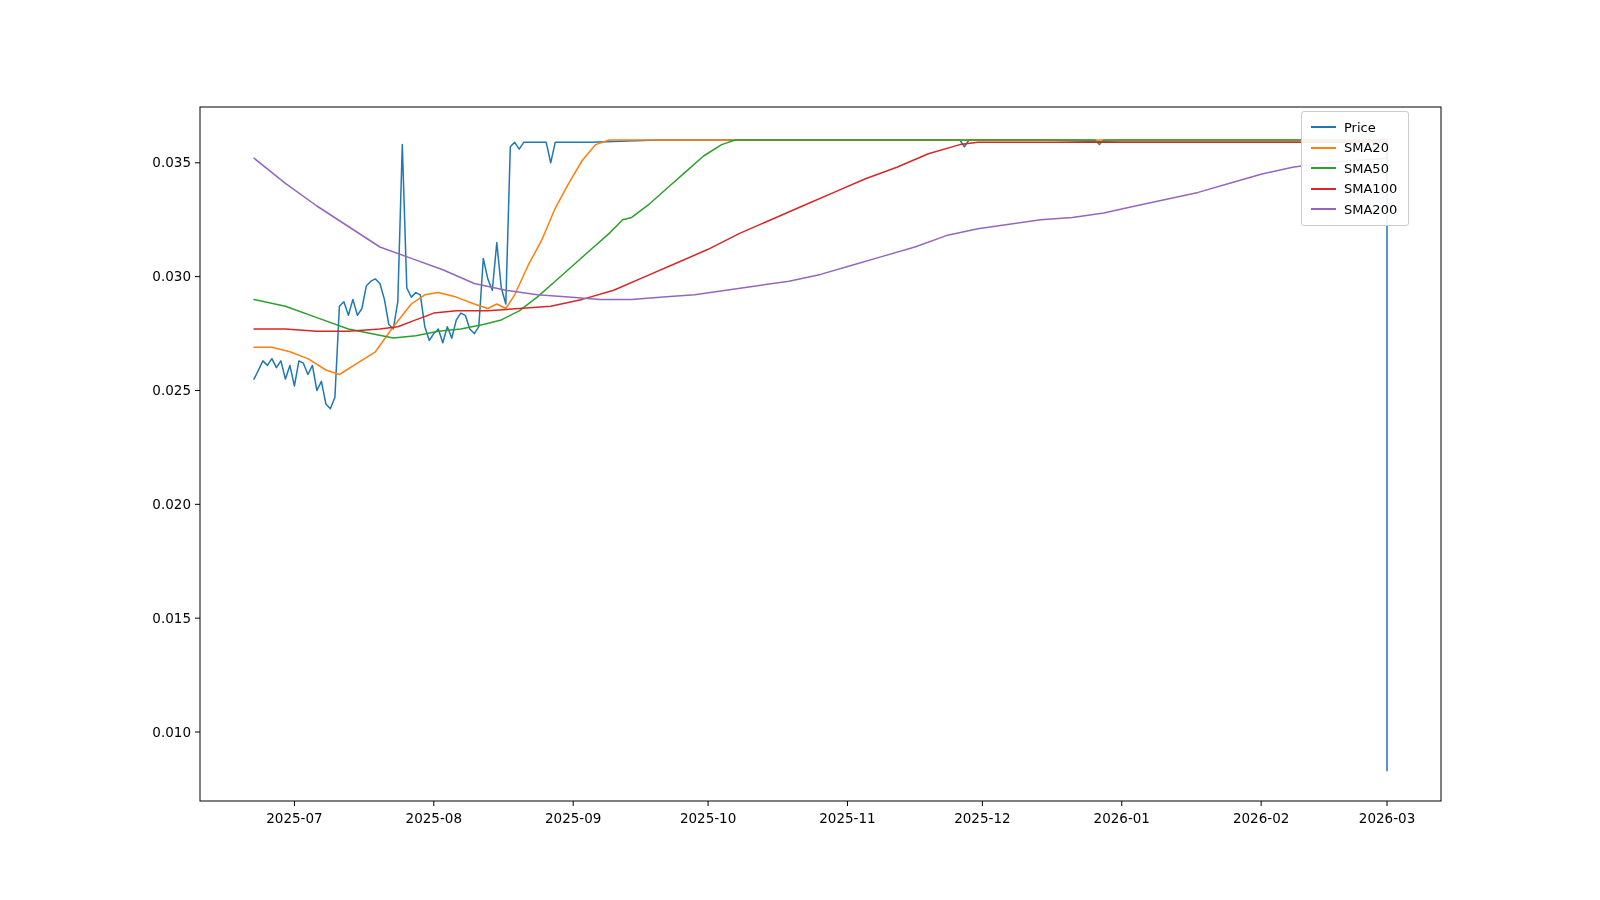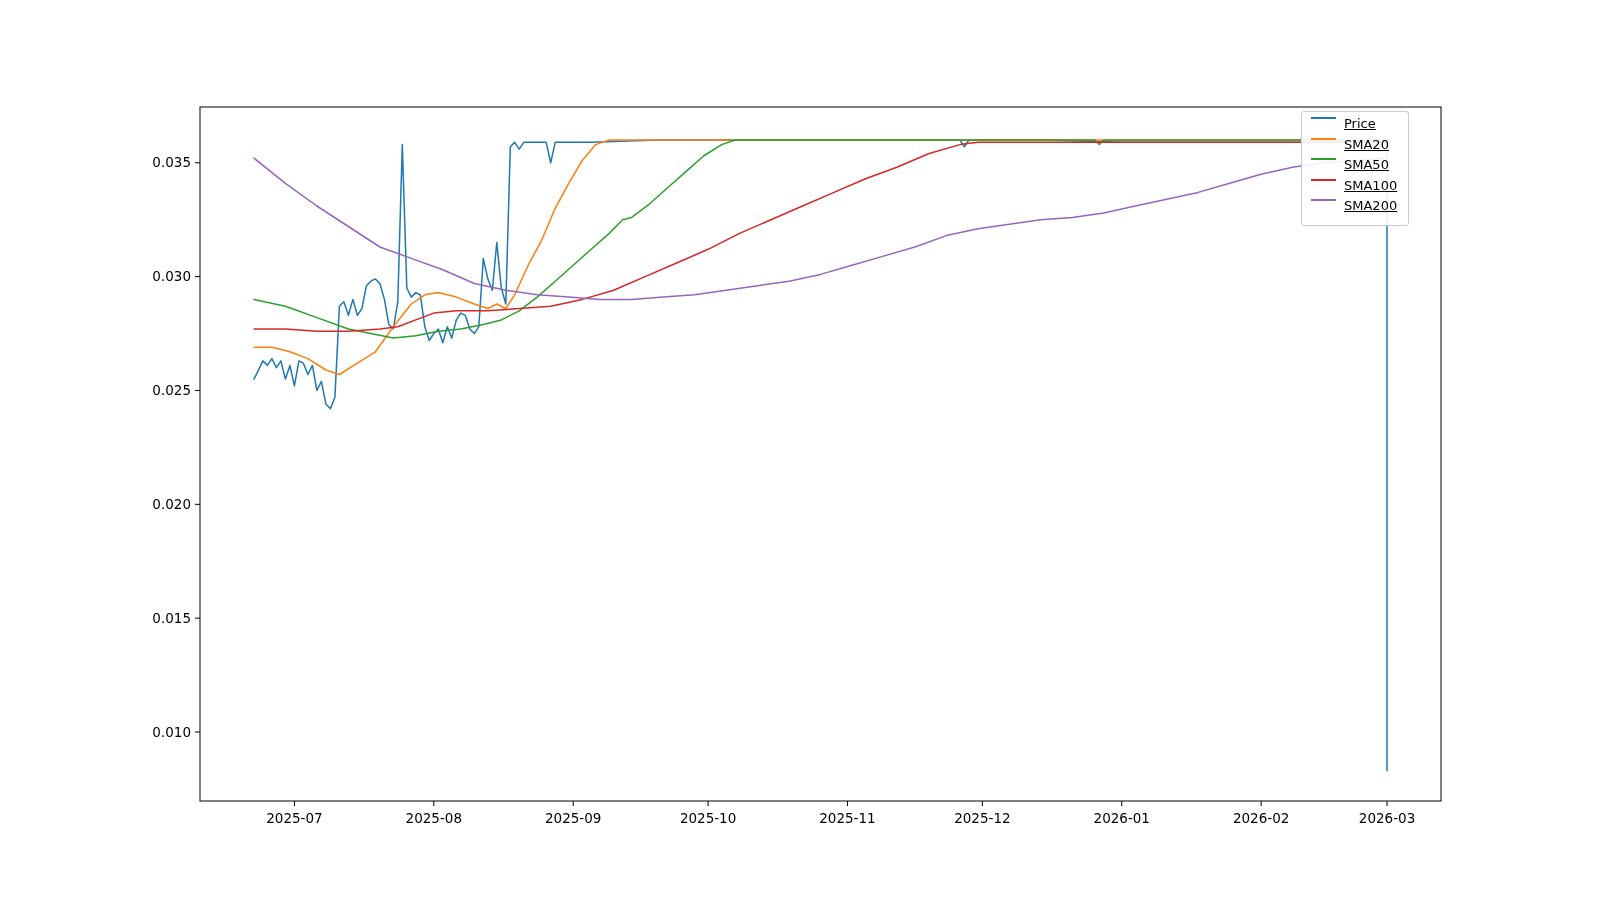--- a/index.html
+++ b/index.html
@@ -5,21 +5,21 @@
   html,body{margin:0;padding:0;background:#ffffff;}
   body{font-family:"DejaVu Sans","Liberation Sans",sans-serif;}
   .figure{position:relative;width:1600px;height:900px;background:#ffffff;overflow:hidden;}
   svg{position:absolute;left:0;top:0;}
   .legend{
     position:absolute;left:1301px;top:111px;width:108px;
     background:rgba(255,255,255,0.9);
     border:1px solid #cccccc;border-radius:3px;
     padding:5px 8px 5px 9px;box-sizing:border-box;
   }
-  .legend-row{display:flex;height:20.5px;text-decoration:underline;}
+  .legend-row{display:flex;align-items:center;height:20.5px;}
   .swatch{display:inline-block;width:25px;height:2px;margin-right:8px;flex:0 0 25px;}
   .legend-label{font-size:13px;color:#000000;line-height:1;white-space:nowrap;}
 </style>
 </head>
 <body>
 
 <div class="figure">
   <svg id="plot-svg" width="1600" height="900">
       <rect x="200" y="107" width="1241" height="694" fill="none" stroke="#000000" stroke-width="1"></rect>
       <line x1="294.42391304347825" y1="801" x2="294.42391304347825" y2="806" stroke="#000000" stroke-width="1"></line>

